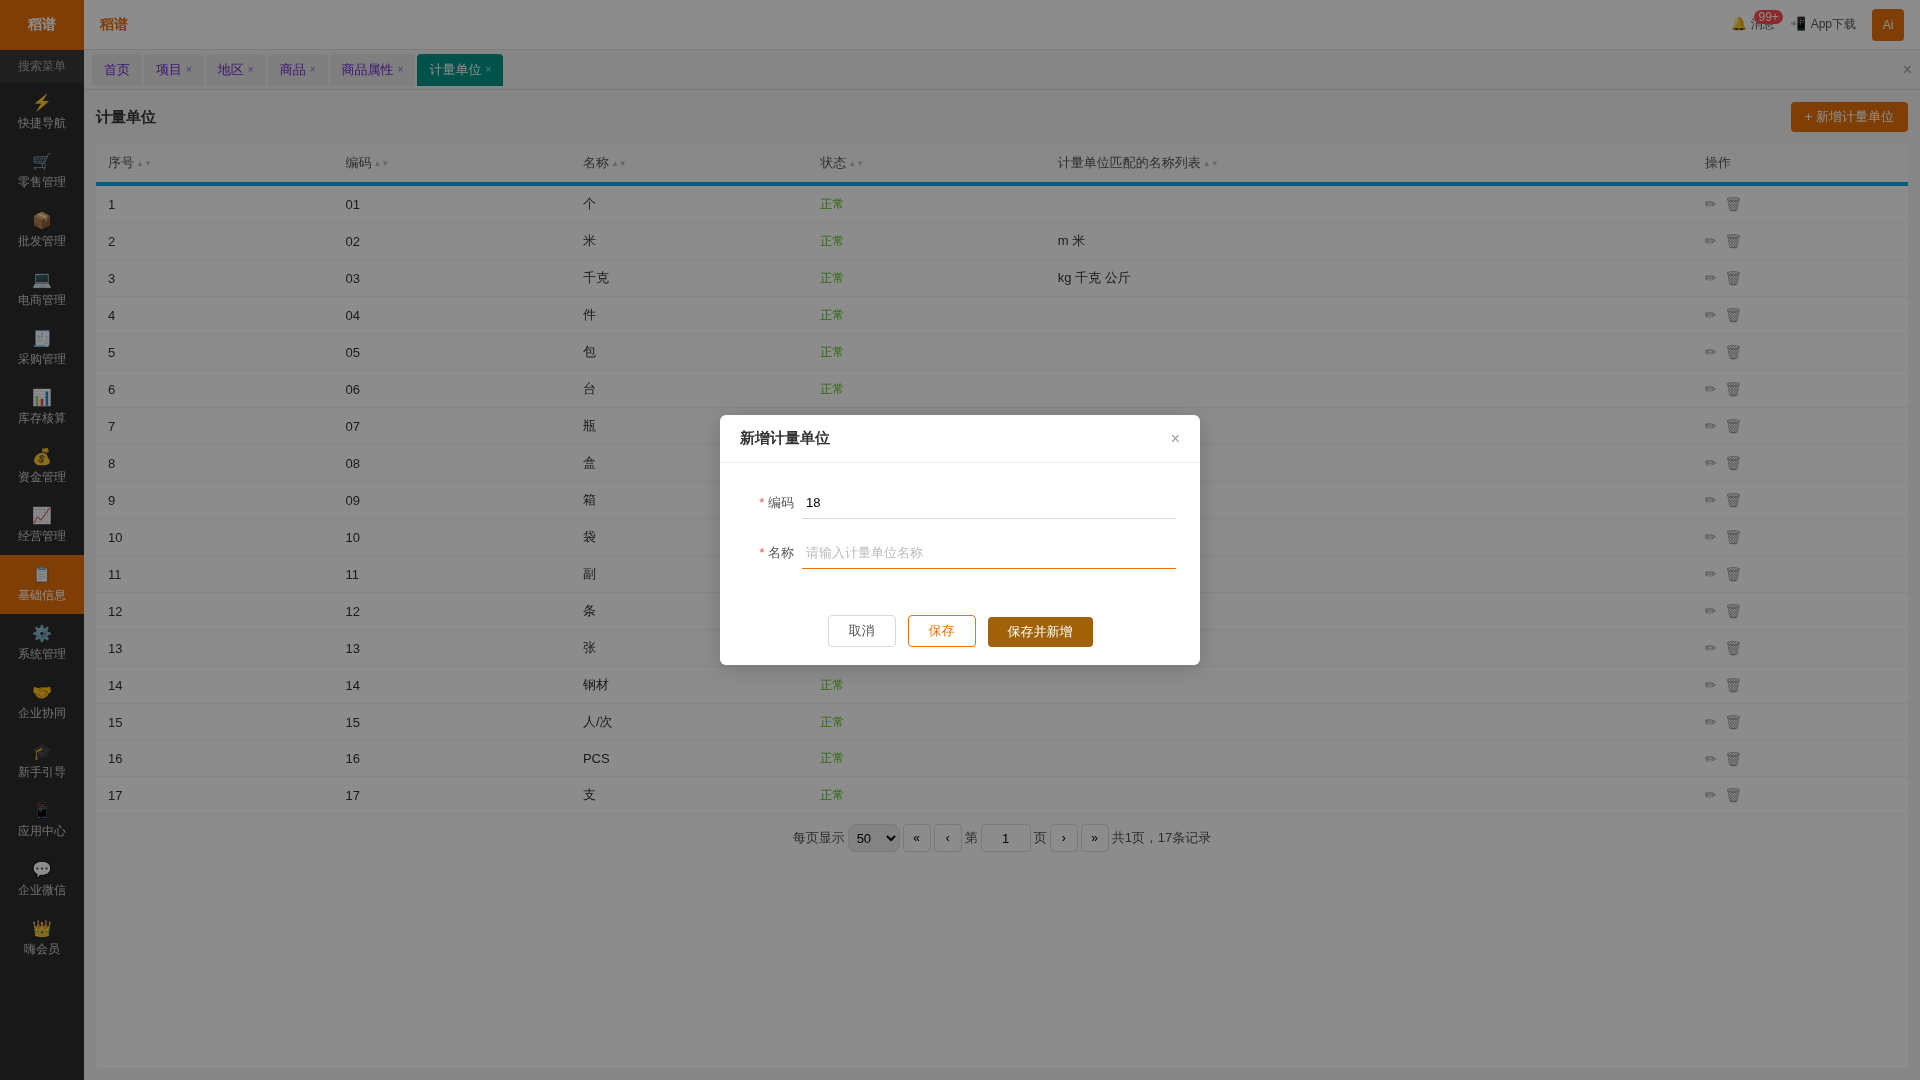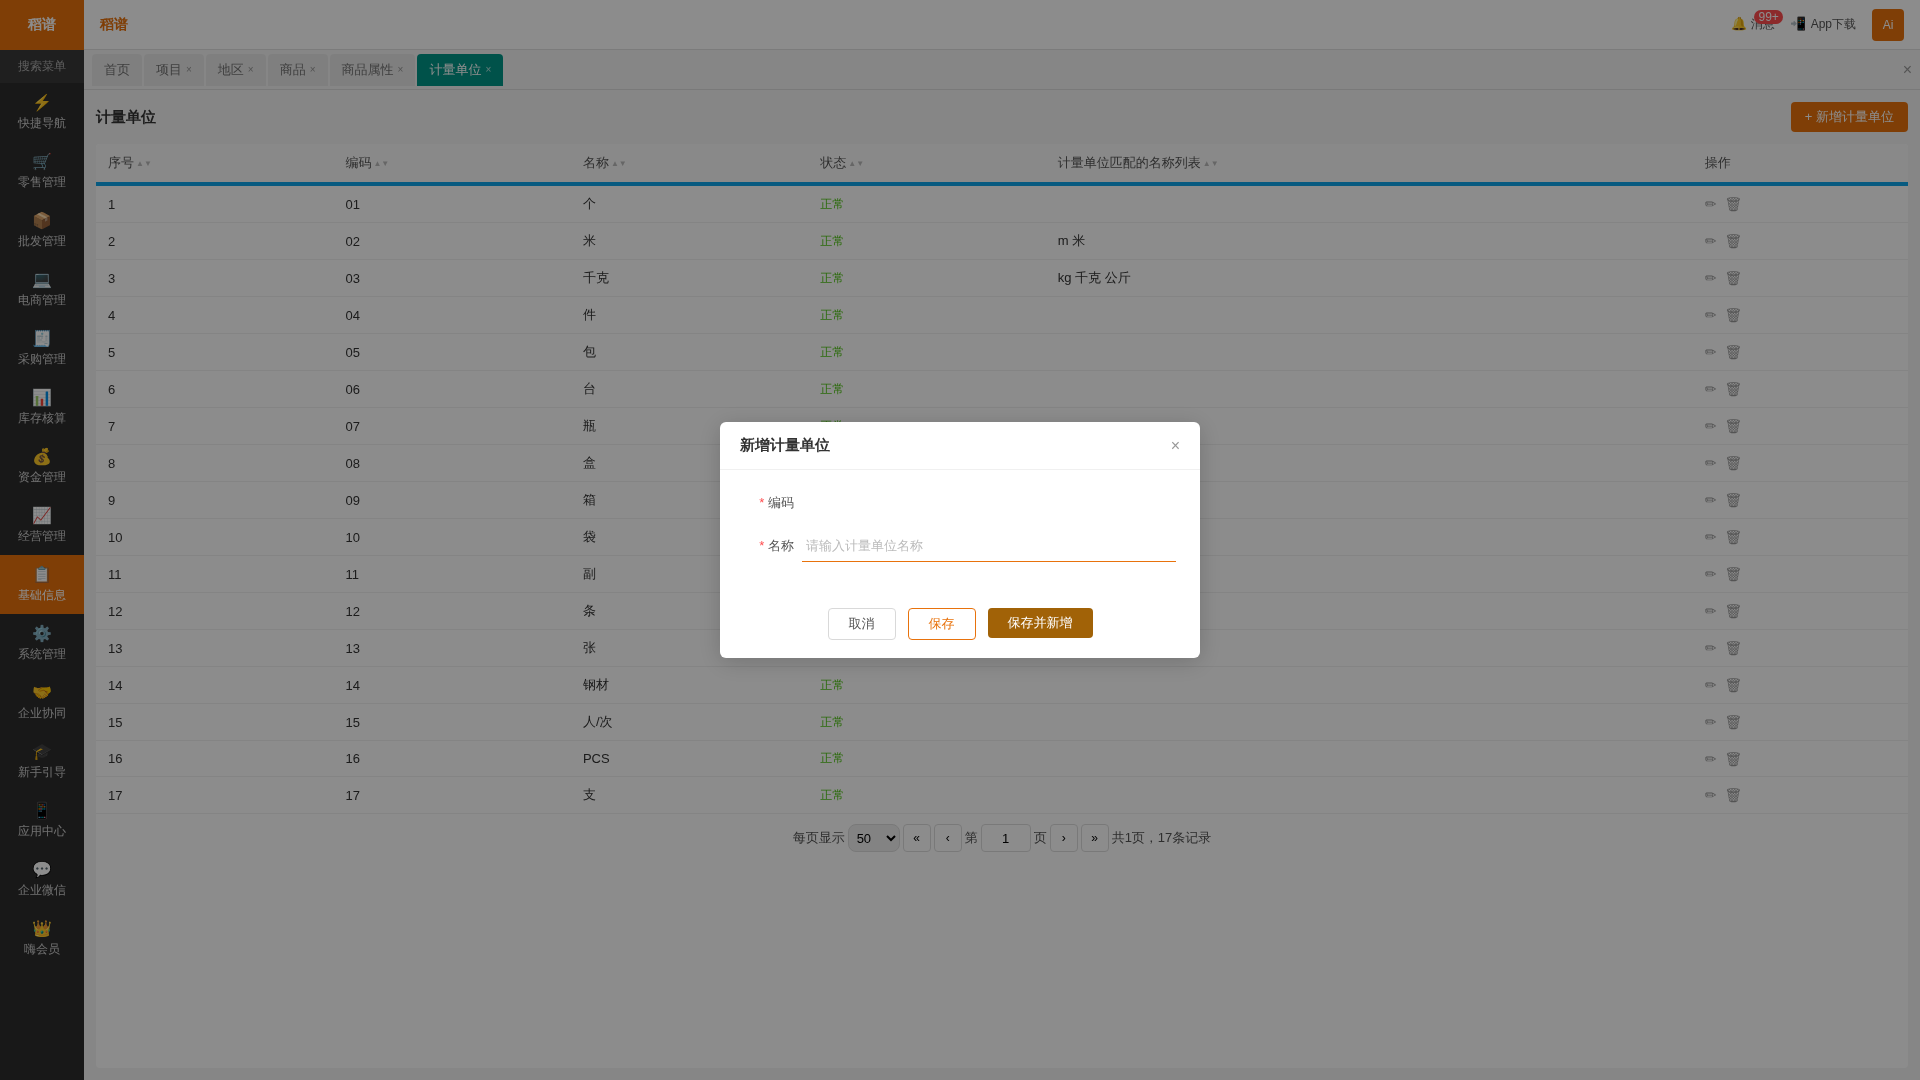--- a/index.html
+++ b/index.html
@@ -112,21 +112,21 @@
     .tab {
       height: 32px;
       padding: 0 12px;
       display: flex;
       align-items: center;
       gap: 4px;
       font-size: 13px;
       cursor: pointer;
       border-radius: 4px 4px 0 0;
       background: #e8e8e8;
-      color: #737373;
+      color: #6d28d9;
     }
     .tab.active {
       background: #009688;
       color: white;
     }
     .tab-close {
       font-size: 10px;
       opacity: 0.7;
       cursor: pointer;
     }
@@ -283,21 +283,21 @@
       border-bottom: 1px solid #d9d9d9;
       outline: none;
       font-size: 13px;
       padding: 0 4px;
     }
     .form-input.focused { border-bottom-color: #e8720c; }
     .form-input::placeholder { color: #bbb; }
     .modal-footer {
       padding: 12px 24px 18px;
       display: flex;
-      align-items: flex-start;
+      align-items: flex-end;
       justify-content: center;
       gap: 12px;
     }
     .btn-cancel {
       padding: 6px 20px;
       border: 1px solid #d9d9d9;
       background: white;
       border-radius: 4px;
       cursor: pointer;
       font-size: 13px;
@@ -715,20 +715,21 @@
 
 <div class="modal-overlay">
   <div class="modal">
     <div class="modal-header">
       <span class="modal-title">新增计量单位</span>
       <span class="modal-close">×</span>
     </div>
     <div class="modal-body">
       <div class="form-row">
         <label class="form-label">编码</label>
+        <input class="form-input" value="18" style="">
       </div>
       <div class="form-row">
         <label class="form-label">名称</label>
         <input class="form-input focused" placeholder="请输入计量单位名称" style="">
       </div>
     </div>
     <div class="modal-footer">
       <button class="btn-cancel">取消</button>
       <button class="btn-save">保存</button>
       <button class="btn-save-new">保存并新增</button>

